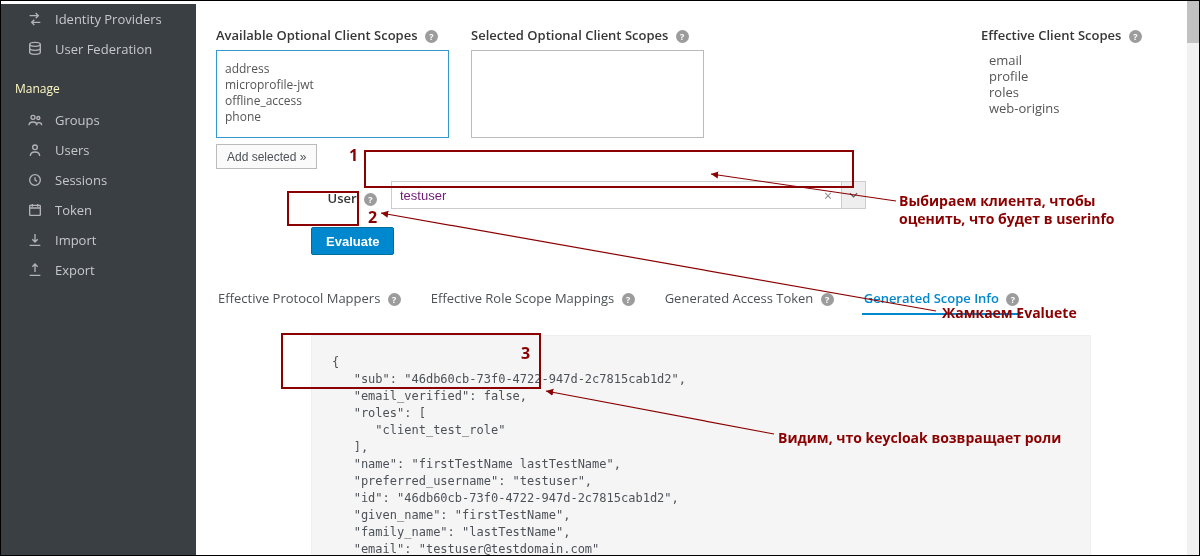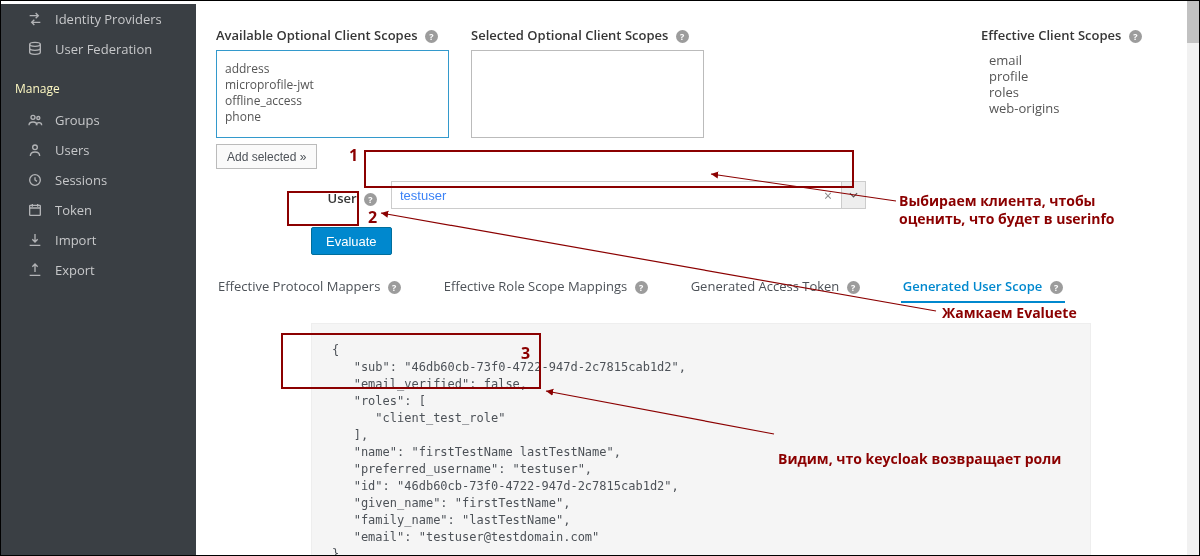--- a/index.html
+++ b/index.html
@@ -17,26 +17,26 @@
   .scopes-grid{display:grid;grid-template-columns:repeat(4,233px);gap:22px;}
   .scope-col-label{font-weight:600;font-size:13px;color:#363636;margin-bottom:6px;}
   .select-box{height:88px;border:1px solid #bbb;padding:10px 0;overflow:auto;font-size:12px;}
   .select-box.hl{border-color:#3399cc;}
   .select-box .opt{padding:0 8px;line-height:16px;color:#555;cursor:pointer;}
   .plain-box{height:88px;border:none;padding:2px 0;}
   .plain-box .opt{padding:0 8px;line-height:16px;color:#555;}
   .scope-btn{height:25px;border:1px solid #bbb;background:#fafafa;padding:0 10px;font-size:12px;color:#4d5258;cursor:pointer;margin-top:6px;}
   .user-row{display:flex;align-items:center;}
   .user-input-wrap{display:flex;align-items:center;width:475px;border:1px solid #ccc;height:28px;background:#fff;}
-  .user-input{flex:1;border:none;outline:none;padding:12px 8px;font-size:13px;color:#3b82f6;background:transparent;}
+  .user-input{flex:1;border:none;outline:none;padding:12px 8px;font-size:13px;color:#701a75;background:transparent;}
   .user-clear{width:26px;text-align:center;color:#888;font-size:14px;cursor:pointer;}
   .user-caret{width:24px;height:26px;border-left:1px solid #ccc;background:#eee;cursor:pointer;display:flex;align-items:center;justify-content:center;}
   .caret-svg{width:9px;height:6px;}
-  .eval-btn{display:inline-block;margin:6px 0 8px 95px;background:#0088ce;color:#fff;border:1px solid #006e9c;height:28px;padding:0 14px;font-size:13px;font-weight:400;cursor:pointer;border-radius:2px;}
-  .tabs{display:flex;gap:39px;margin:8px 0 0 0;font-size:13px;}
+  .eval-btn{display:inline-block;margin:6px 0 8px 95px;background:#0088ce;color:#fff;border:1px solid #006e9c;height:28px;padding:0 14px;font-size:13px;font-weight:700;cursor:pointer;border-radius:2px;}
+  .tabs{display:flex;gap:26px;margin:20px 0 0 0;font-size:13px;}
   .tab{color:#4d5258;padding:6px 2px;border-bottom:2px solid transparent;cursor:pointer;white-space:nowrap;}
   .tab.active{color:#0088ce;border-bottom-color:#0088ce;font-weight:600;}
   .json-panel{margin:20px 0 0 95px;background:#f5f5f5;border:1px solid #eee;padding:18px 20px;width:780px;font-family:Menlo,Consolas,monospace;font-size:12px;line-height:17px;color:#4d5258;white-space:pre;}
   
   .ann-box{position:absolute;border:2px solid #8b0000;pointer-events:none;}
   .ann-num{position:absolute;color:#8b0000;font-weight:700;font-size:16px;}
   .ann-text{position:absolute;color:#8b0000;font-weight:700;font-size:14px;white-space:nowrap;}
   .ann-line{position:absolute;stroke:#8b0000;stroke-width:1.2;fill:none;}
   svg.overlay{position:absolute;left:0;top:0;pointer-events:none;}
   .scroll-edge{position:absolute;right:0;top:0;bottom:0;width:12px;background:#f1f1f1;}
@@ -165,21 +165,21 @@
       </div>
 
       
       <button class="eval-btn">Evaluate</button>
 
       
       <div class="tabs" id="tabs">
           <span class="tab"><span>Effective Protocol Mappers</span> <span class="help">?</span></span>
           <span class="tab"><span>Effective Role Scope Mappings</span> <span class="help">?</span></span>
           <span class="tab"><span>Generated Access Token</span> <span class="help">?</span></span>
-          <span class="tab active"><span>Generated User Scope</span> <span class="help">?</span></span>
+          <span class="tab active"><span>Generated Scope Info</span> <span class="help">?</span></span>
         </div>
 
       
       <pre class="json-panel">{
    "sub": "46db60cb-73f0-4722-947d-2c7815cab1d2",
    "email_verified": false,
    "roles": [
       "client_test_role"
    ],
    "name": "firstTestName lastTestName",
@@ -194,21 +194,21 @@
       <span class="ann-num" style="left:153px;top:143px;">1</span>
       <span class="ann-num" style="left:172px;top:205px;">2</span>
       <span class="ann-num" style="left:325px;top:341px;">3</span>
 
       <div class="ann-box" style="left:168px;top:149px;width:490px;height:38px;"></div>
       <div class="ann-box" style="left:91px;top:190px;width:72px;height:35px;"></div>
       <div class="ann-box" style="left:85px;top:332px;width:260px;height:56px;"></div>
 
       <div class="ann-text" style="left:703px;top:191px;line-height:18px;" id="ann-t1">Выбираем клиента, чтобы<br>оценить, что будет в userinfo</div>
       <div class="ann-text" style="left:746px;top:302px;">Жамкаем Evaluete</div>
-      <div class="ann-text" style="left:582px;top:448px;">Видим, что keycloak возвращает роли</div>
+      <div class="ann-text" style="left:582px;top:427px;">Видим, что keycloak возвращает роли</div>
 
       <svg class="overlay" width="1000" height="560">
         <defs>
             <marker id="ah" markerWidth="8" markerHeight="8" refX="6" refY="3" orient="auto">
               <path d="M0,0 L6,3 L0,6 Z" fill="#8b0000"></path>
             </marker>
           </defs>
         <path class="ann-line" d="M700 200 L515 173" marker-end="url(#ah)"></path>
         <path class="ann-line" d="M740 310 L185 212" marker-end="url(#ah)"></path>
         <path class="ann-line" d="M578 433 L350 390" marker-end="url(#ah)"></path>

